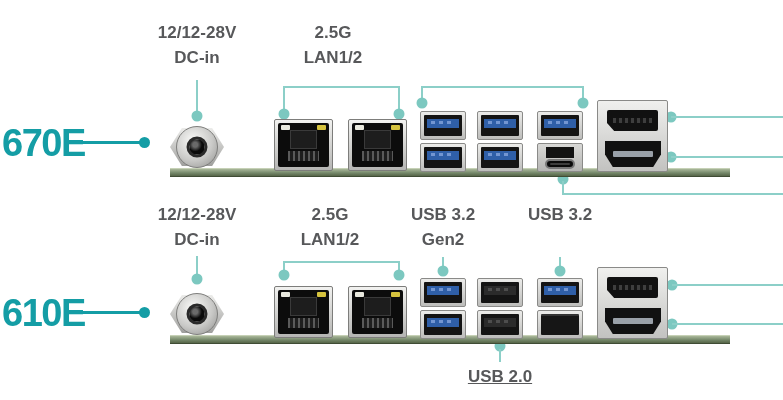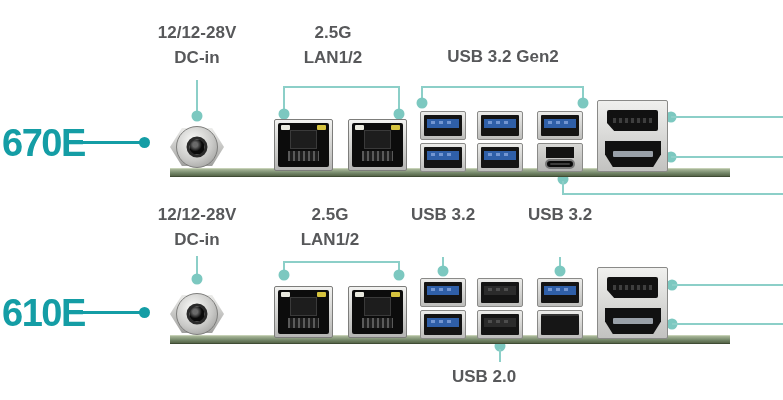--- a/index.html
+++ b/index.html
@@ -89,21 +89,20 @@
     <div class="leader" style="left:64px;top:141px;width:80px;"></div>
 
     <div class="plabel" style="left:128px;top:20px;width:138px;">
       <div>12/12-28V</div>
       <div>DC-in</div>
     </div>
     <div class="plabel" style="left:272px;top:20px;width:122px;">
       <div>2.5G</div>
       <div>LAN1/2</div>
     </div>
-    <div class="plabel" style="left:400px;top:44px;width:206px;">USB 3.2 Gen2</div>
 
     <div class="cl v" style="left:196px;top:80px;height:31px;"></div>
     <div class="dot" style="left:197px;top:116px;"></div>
 
     <div class="cl h" style="left:283px;top:86px;width:117px;"></div>
     <div class="cl v" style="left:283px;top:86px;height:24px;"></div>
     <div class="cl v" style="left:398px;top:86px;height:24px;"></div>
     <div class="dot" style="left:284px;top:114px;"></div>
     <div class="dot" style="left:399px;top:114px;"></div>
 
@@ -191,25 +190,26 @@
     <div class="plabel" style="left:128px;top:202px;width:138px;">
       <div>12/12-28V</div>
       <div>DC-in</div>
     </div>
     <div class="plabel" style="left:269px;top:202px;width:122px;">
       <div>2.5G</div>
       <div>LAN1/2</div>
     </div>
     <div class="plabel" style="left:395px;top:202px;width:96px;">
       <div>USB 3.2</div>
+      <div>Gen2</div>
     </div>
     <div class="plabel" style="left:512px;top:202px;width:96px;">
       <div>USB 3.2</div>
     </div>
-    <div class="plabel" style="left:424px;top:364px;width:120px;">USB 2.0</div>
+    <div class="plabel" style="left:440px;top:364px;width:120px;text-decoration:underline;">USB 2.0</div>
 
     <div class="cl v" style="left:196px;top:256px;height:19px;"></div>
     <div class="dot" style="left:197px;top:279px;"></div>
 
     <div class="cl h" style="left:283px;top:261px;width:117px;"></div>
     <div class="cl v" style="left:283px;top:261px;height:12px;"></div>
     <div class="cl v" style="left:398px;top:261px;height:12px;"></div>
     <div class="dot" style="left:284px;top:275px;"></div>
     <div class="dot" style="left:399px;top:275px;"></div>
 

